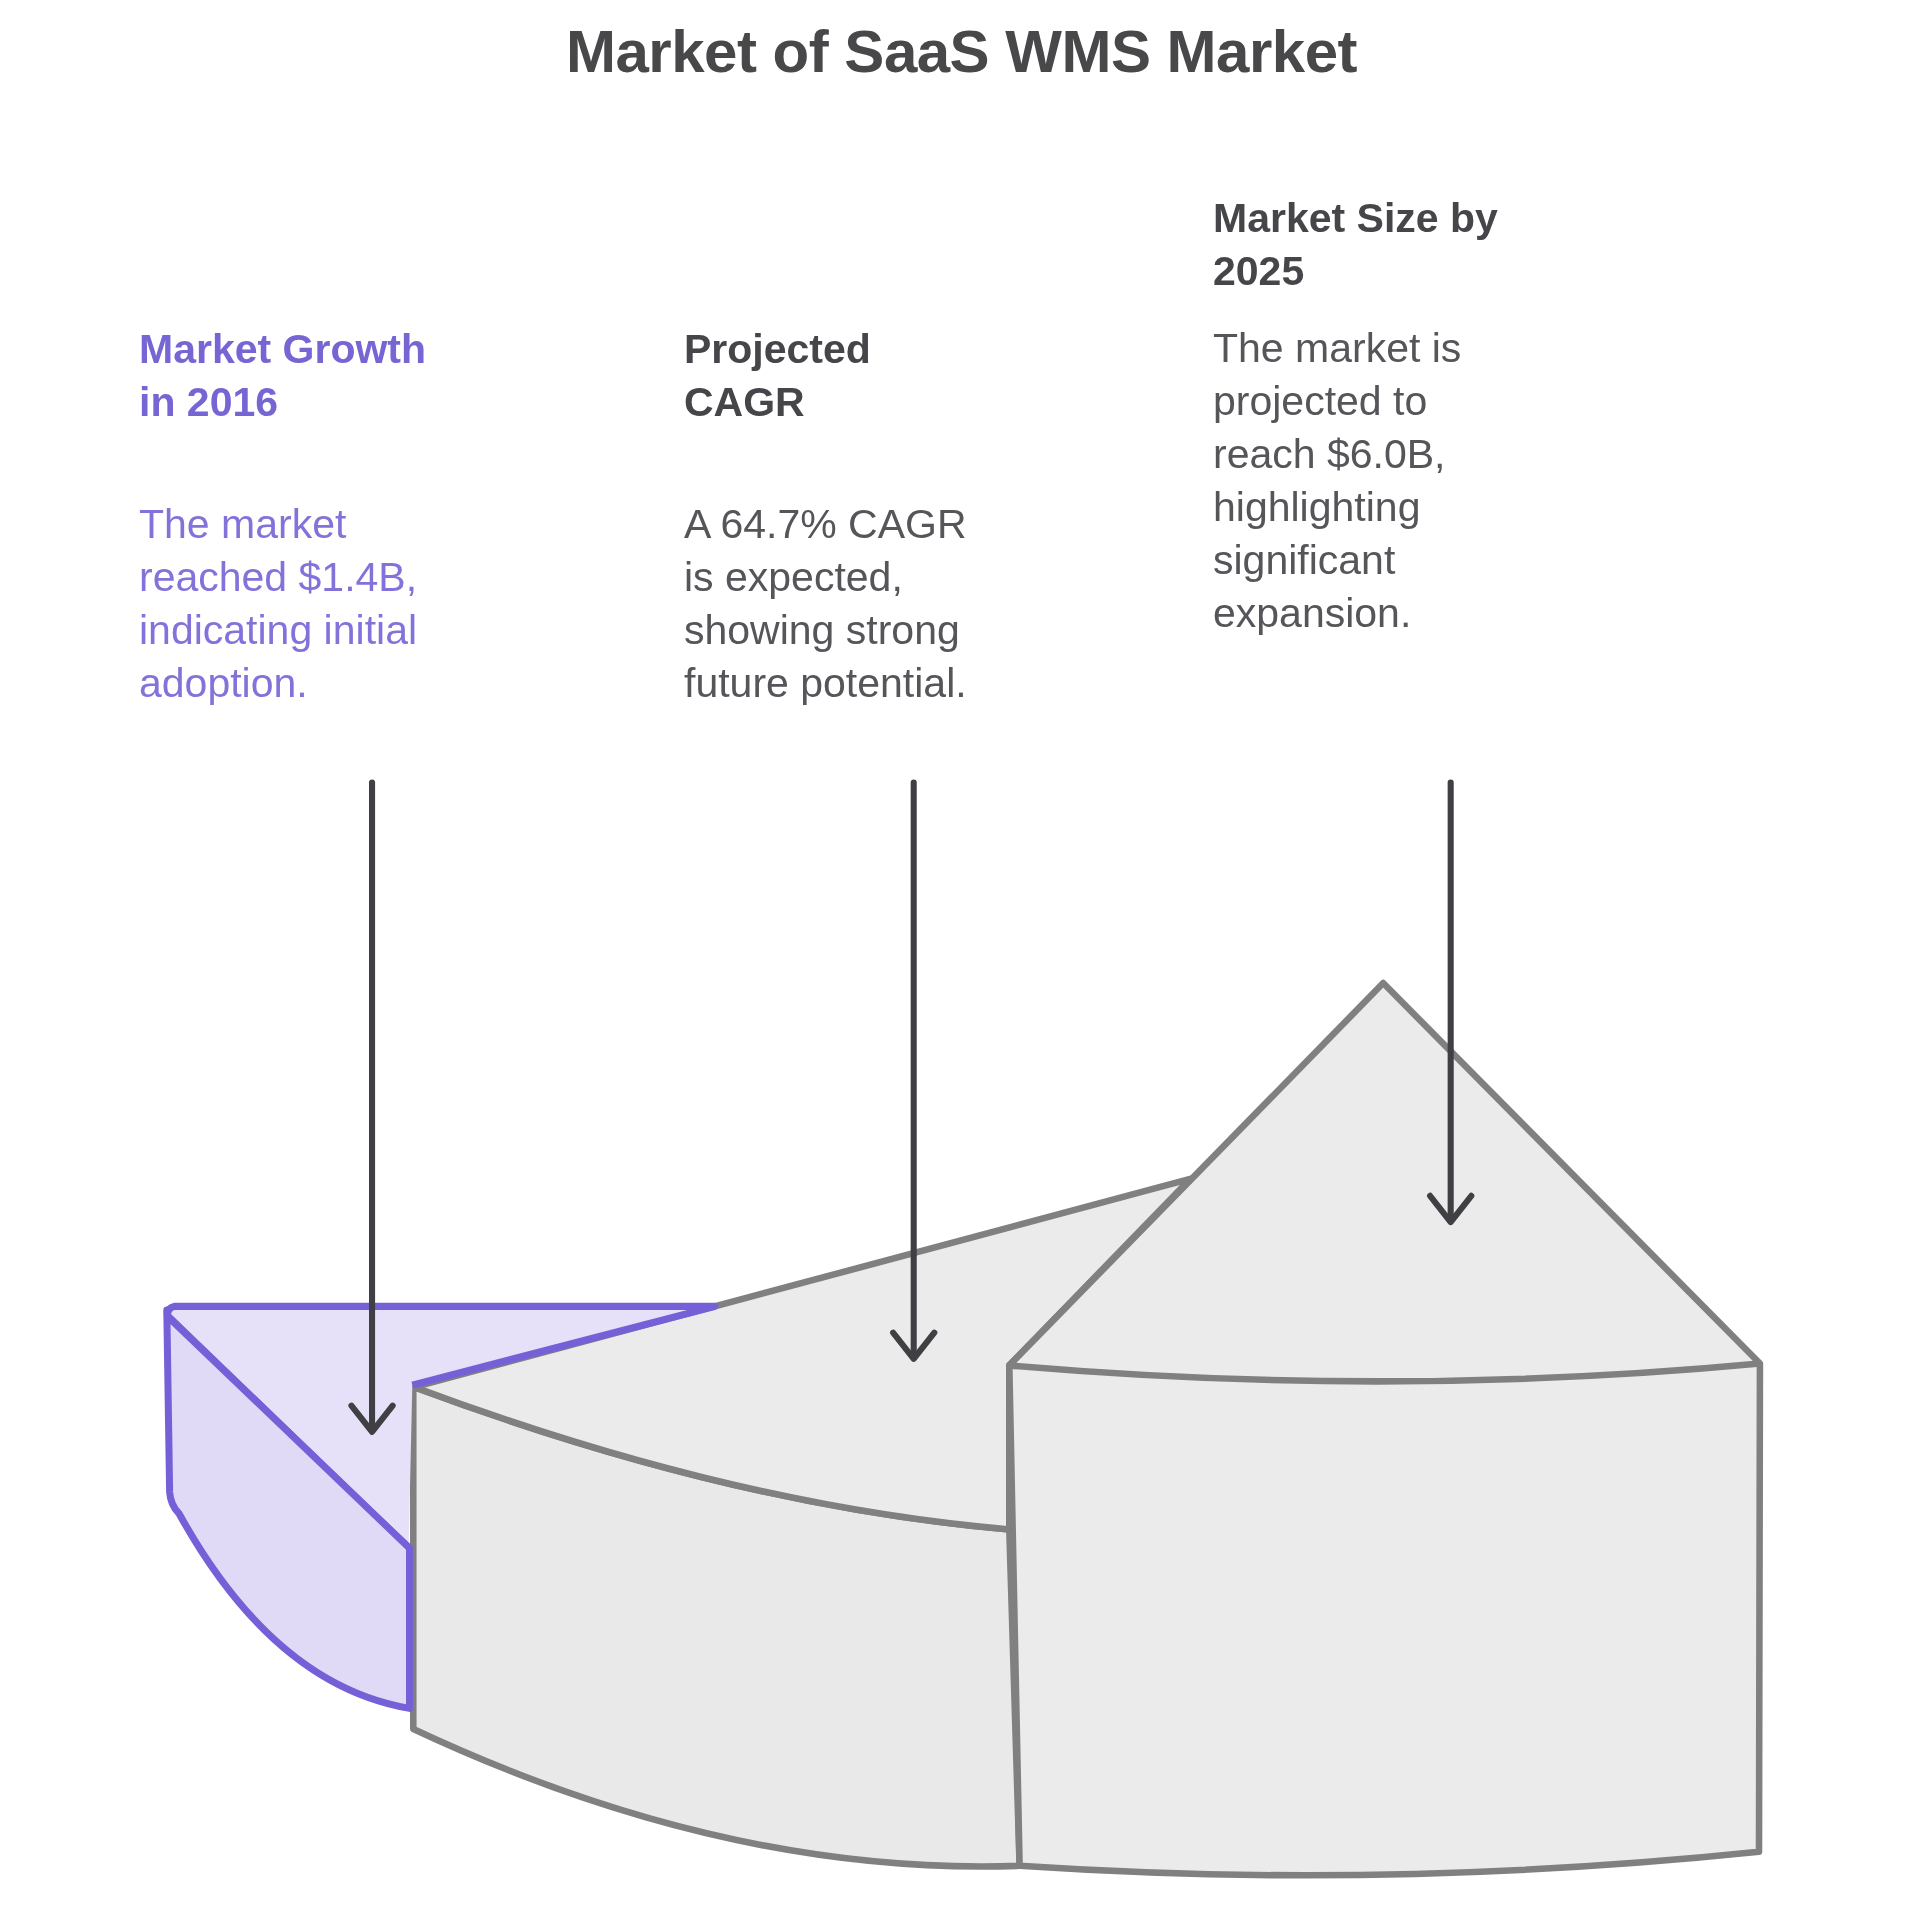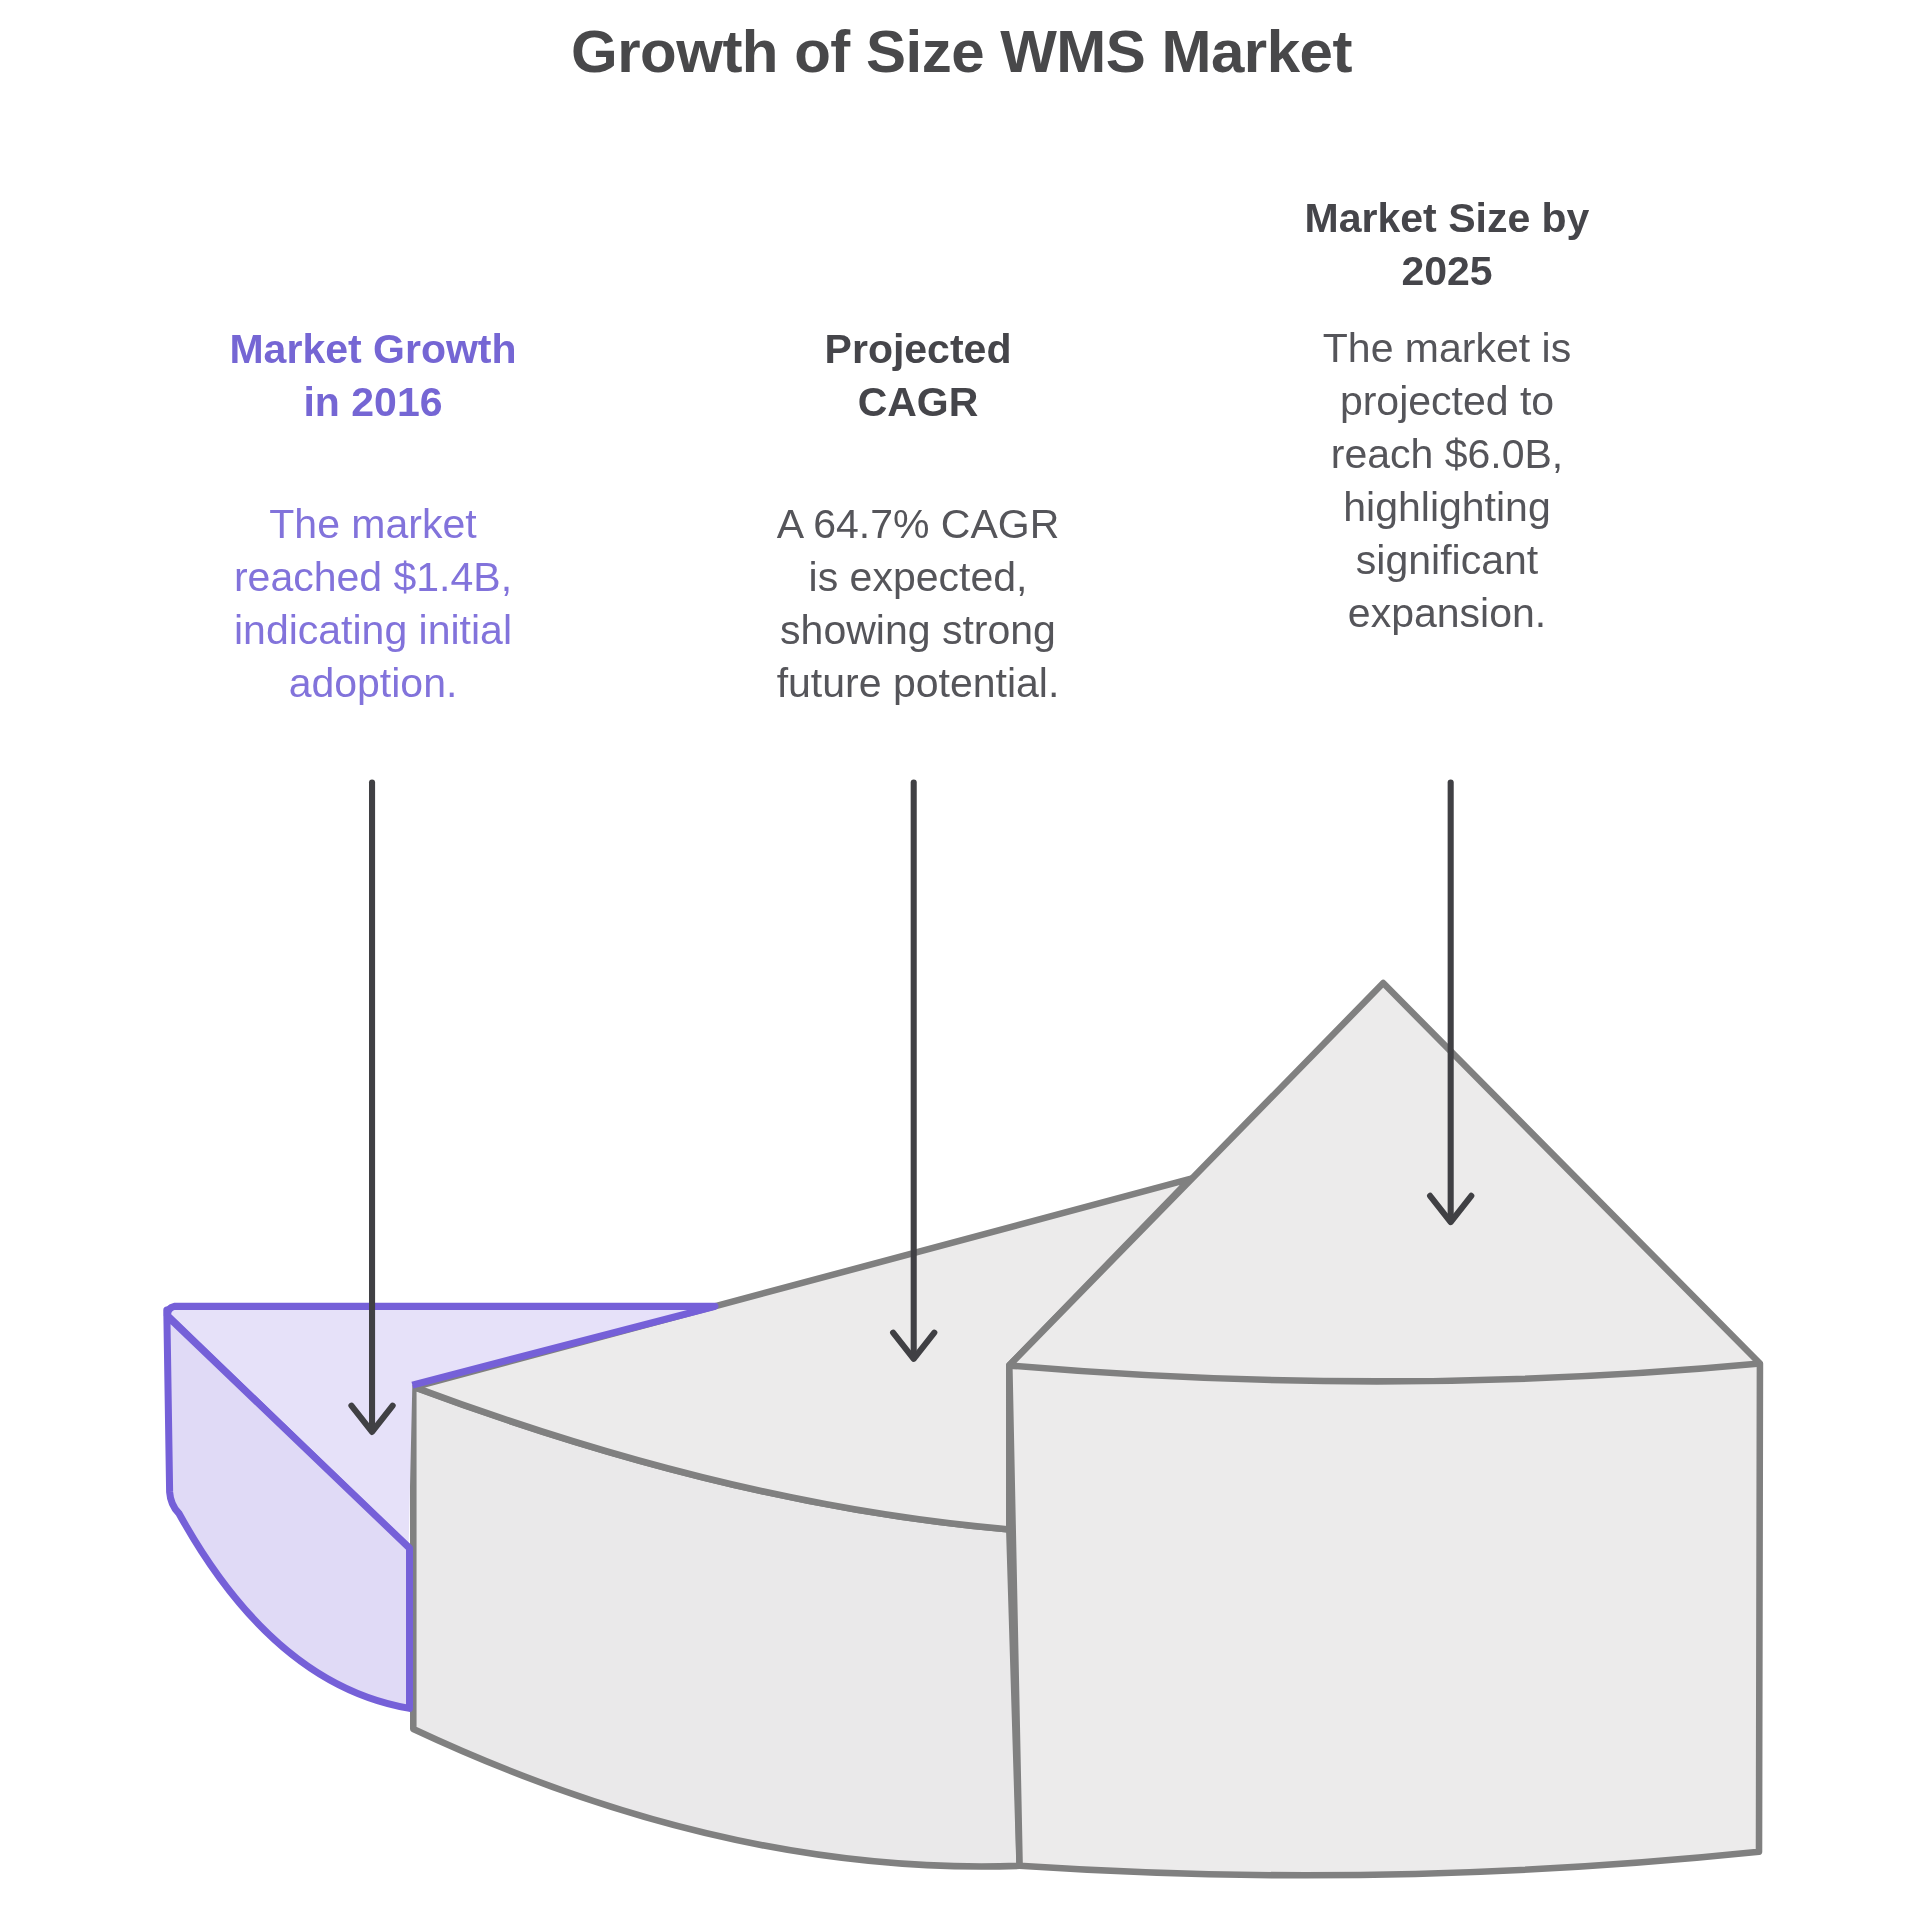--- a/index.html
+++ b/index.html
@@ -31,21 +31,20 @@
     top:17px;left:0;width:100%;
     text-align:center;
     font-size:60px;
     font-weight:700;
     letter-spacing:-0.5px;
     color:var(--title-color);
   }
   .col{
     position:absolute;
     width:468px;
-    text-align:center;
   }
   .col-1{left:139px;top:323px;}
   .col-2{left:684px;top:323px;}
   .col-3{left:1213px;top:192px;}
   .heading{
     font-size:41px;
     line-height:53px;
     font-weight:700;
     color:var(--heading-color);
     white-space:pre-line;
@@ -72,21 +71,21 @@
   .purple-top-line{fill:none;stroke:var(--purple-stroke);stroke-width:7.5;stroke-linejoin:round;}
   .purple-side{fill:var(--purple-fill-side);stroke:var(--purple-stroke);stroke-width:7.5;stroke-linejoin:round;}
   .arrow-shaft{stroke:var(--arrow-color);stroke-width:6.5;fill:none;stroke-linecap:round;}
   .arrow-head{stroke:var(--arrow-color);stroke-width:6.5;fill:none;stroke-linecap:round;stroke-linejoin:round;}
 </style>
 </head>
 <body>
 
 <div class="canvas">
 
-  <div class="title">Growth of Size WMS Market</div>
+  <div class="title">Market of SaaS WMS Market</div>
 
   <div class="col col-1">
     <div class="heading">Market Growth
 in 2016</div>
     <div class="body-text">The market
 reached $1.4B,
 indicating initial
 adoption.</div>
   </div>
 

